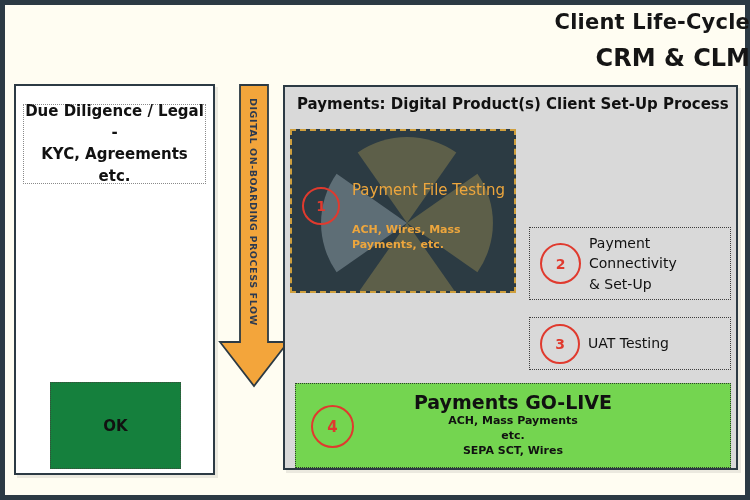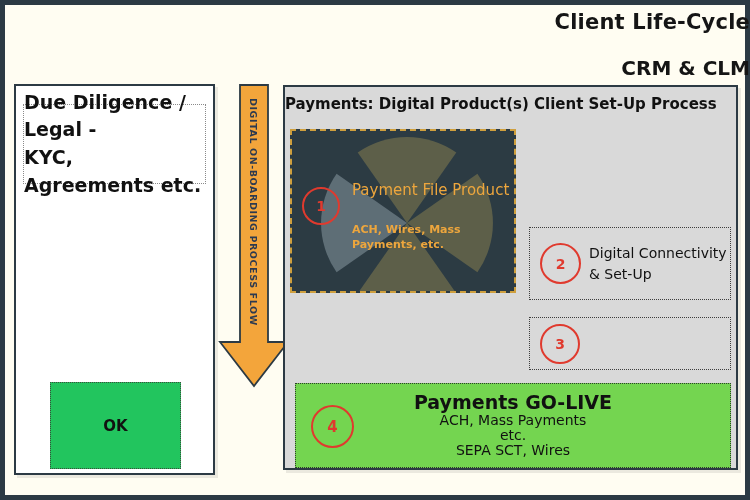--- a/index.html
+++ b/index.html
@@ -12,38 +12,38 @@
   }
   .frame {
     position: absolute; inset: 0;
     border: 5px solid #2c3a44;
   }
   .title-block {
     position: absolute; top: 10px; left: 0; width: 100%;
     text-align: right; color: #151515;
   }
   .title-line1 { font-size: 21px; font-weight: bold; letter-spacing: 0.2px; }
-  .title-line2 { font-size: 20px; font-weight: bold; margin-top: 22px; padding-left: 39px; }
+  .title-line2 { font-size: 24px; font-weight: bold; margin-top: 10px; padding-left: 39px; }
 
   
   .left-panel {
     position: absolute; left: 14px; top: 84px; width: 201px; height: 391px;
     background: #ffffff; border: 2px solid #2c3a44;
     box-shadow: 3px 3px 0 rgba(0,0,0,0.08);
   }
   .dd-box {
     position: absolute; left: 7px; top: 18px; width: 183px; height: 80px;
     border: 1px dotted #8a8a8a;
     display: flex; flex-direction: column; justify-content: center; align-items: center;
-    text-align: left; font-weight: bold; font-size: 19px; color: #111;
+    text-align: center; font-weight: bold; font-size: 15px; color: #111;
     line-height: 1.45;
   }
   .ok-box {
     position: absolute; left: 34px; top: 296px; width: 131px; height: 87px;
-    background: #22c55e; border: 1.5px dotted #3c4a3c;
+    background: #15803d; border: 1.5px dotted #3c4a3c;
     display: flex; justify-content: center; align-items: center;
     font-weight: bold; font-size: 15px; color: #111;
   }
 
   
   .arrow-wrap { position: absolute; left: 215px; top: 84px; width: 76px; height: 306px; }
   .arrow-label {
     position: absolute; left: 28px; top: 0; height: 256px; width: 21px;
     writing-mode: vertical-rl;
     display: flex; justify-content: center; align-items: center;
@@ -51,21 +51,21 @@
     color: #2c3a50; white-space: nowrap;
   }
 
   
   .right-panel {
     position: absolute; left: 283px; top: 85px; width: 455px; height: 385px;
     background: #d9d9d9; border: 2px solid #2c3a44;
     box-shadow: 3px 3px 0 rgba(0,0,0,0.08);
   }
   .rp-header {
-    position: absolute; left: 0; top: 8px;
+    position: absolute; left: 12px; top: 8px;
     font-size: 15px; font-weight: bold; color: #111;
   }
   .num-circle {
     border: 2px solid #e03a2e; border-radius: 50%;
     color: #e03a2e; font-weight: bold;
     display: flex; justify-content: center; align-items: center;
     flex: none;
   }
   
   .step1 {
@@ -96,21 +96,21 @@
   
   .step4 {
     position: absolute; left: 10px; top: 296px; width: 436px; height: 85px;
     background: #74d550; border: 1.5px dotted #2d3a2d;
   }
   .step4 .num-circle {
     position: absolute; left: 15px; top: 21px; width: 43px; height: 43px; font-size: 15px;
   }
   .step4-text { position: absolute; left: 0; top: 7px; width: 100%; text-align: center; color: #111; }
   .step4-title { font-size: 19px; font-weight: bold; }
-  .step4-line { font-size: 14px; font-weight: 400; line-height: 15px; }
+  .step4-line { font-size: 11px; font-weight: 700; line-height: 15px; }
   .step4-line:first-of-type { margin-top: 3px; }
 </style>
 </head>
 <body>
 
 <div class="frame"></div>
 
 <div class="title-block">
   <div class="title-line1">Client Life-Cycle</div>
   <div class="title-line2">CRM &amp; CLM</div>
@@ -140,39 +140,40 @@
     <svg class="watermark" width="226" height="162" viewBox="0 0 226 162">
       <path d="M115,92 L44.6,141.3 A86,86 0 0 1 44.6,42.7 Z" fill="#a4b4bf" opacity="0.42"></path>
       <path d="M115,92 L65.7,21.6 A86,86 0 0 1 164.3,21.6 Z" fill="#9a8c52" opacity="0.45"></path>
       <path d="M115,92 L185.4,42.7 A86,86 0 0 1 185.4,141.3 Z" fill="#9a8c52" opacity="0.45"></path>
       <path d="M115,92 L164.3,162.4 A86,86 0 0 1 65.7,162.4 Z" fill="#9a8c52" opacity="0.45"></path>
     </svg>
     <div class="num-circle">
       <span>1</span>
     </div>
     <div class="step1-text">
-      <div class="step1-title">Payment File Product</div>
+      <div class="step1-title">Payment File Testing</div>
       <div class="step1-sub">ACH, Wires, Mass Payments, etc.</div>
     </div>
   </div>
 
   <div class="step-small step2">
     <div class="num-circle">
       <span>2</span>
     </div>
     <div class="step-label">
-      <div>Digital Connectivity</div>
+      <div>Payment Connectivity</div>
       <div>&amp; Set-Up</div>
     </div>
   </div>
 
   <div class="step-small step3">
     <div class="num-circle">
       <span>3</span>
     </div>
+    <div class="step-label">UAT Testing</div>
   </div>
 
   <div class="step4">
     <div class="num-circle">
       <span>4</span>
     </div>
     <div class="step4-text">
       <div class="step4-title">Payments GO-LIVE</div>
       <div class="step4-line">ACH, Mass Payments</div>
       <div class="step4-line">etc.</div>

